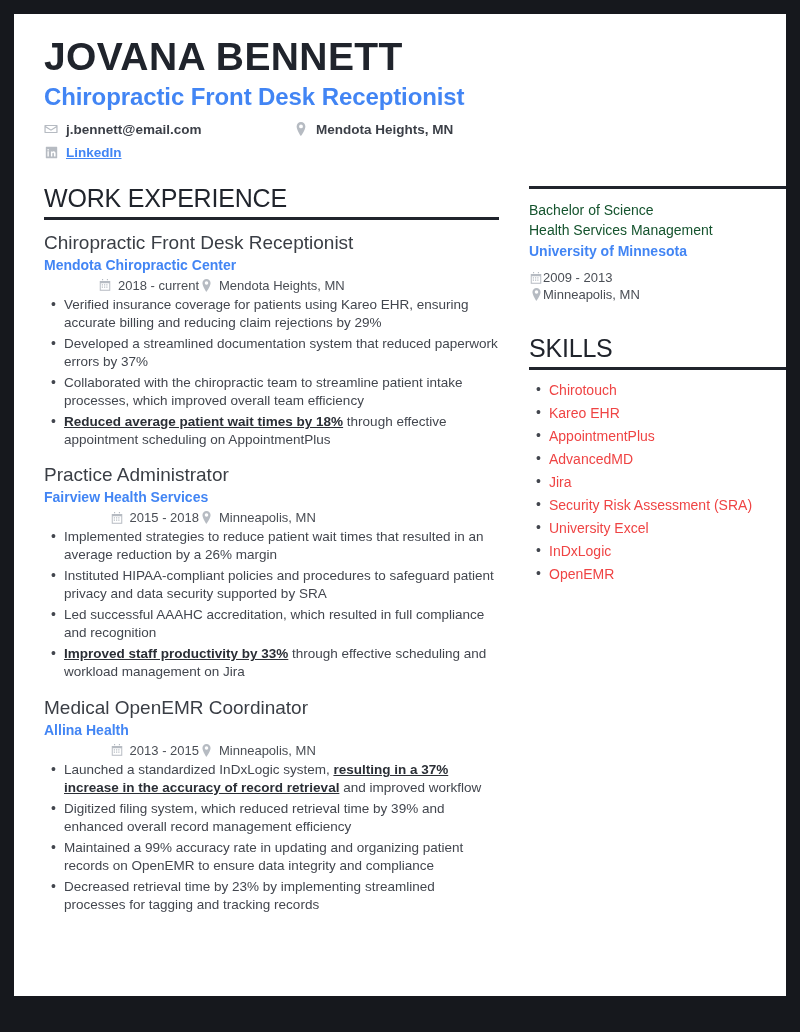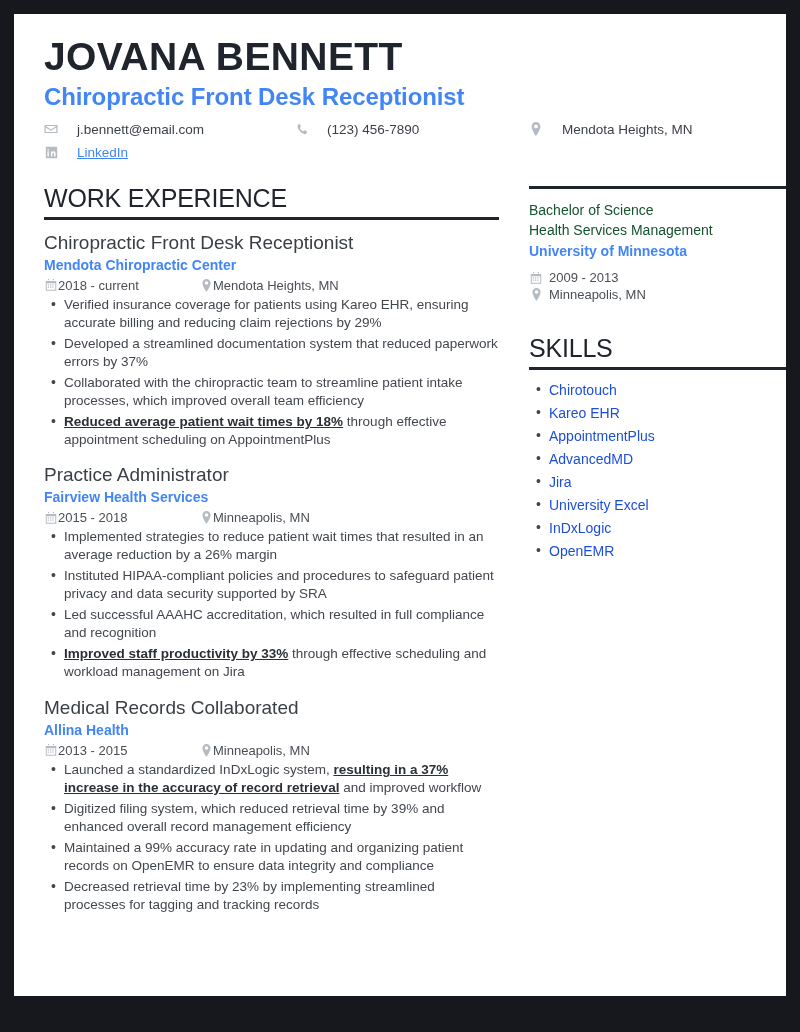--- a/index.html
+++ b/index.html
@@ -44,23 +44,24 @@
   }
 
   .contact-grid {
     display: flex;
     flex-wrap: wrap;
     row-gap: 8px;
   }
   .contact-item {
     display: flex;
     align-items: center;
-    gap: 19px;
+    gap: 8px;
     font-size: 13.5px;
     color: #3b3f47;
+    font-weight: bold;
   }
   .c-w1 { width: 250px; }
   .c-w2 { width: 235px; }
   .c-w3 { width: 220px; }
   .contact-item a {
     color: #4285f4;
     text-decoration: underline;
   }
   .ico {
     display: inline-flex;
@@ -112,20 +113,22 @@
   .meta-row {
     display: flex;
     align-items: center;
     font-size: 13px;
     color: #4a4e55;
     margin-bottom: 3px;
   }
   .meta-item {
     display: flex;
     align-items: center;
+    gap: 6px;
+    justify-content: flex-end;
   }
   .meta-date { width: 155px; }
 
   ul.bullets {
     list-style: none;
     margin: 2px 0 0 0;
     padding: 0;
   }
   ul.bullets > li {
     position: relative;
@@ -159,38 +162,37 @@
     font-size: 14px;
     font-weight: bold;
     color: #4285f4;
     line-height: 1.4;
     margin-top: 1px;
     margin-bottom: 9px;
   }
   .edu-meta {
     display: flex;
     align-items: center;
-    gap: 6px;
     font-size: 13px;
     color: #4a4e55;
     margin-bottom: 2px;
   }
 
   .skills-block { margin-top: 34px; }
   ul.skills {
     list-style: none;
     margin: 0;
     padding: 0;
   }
   ul.skills > li {
     position: relative;
     padding-left: 20px;
     font-size: 14px;
     line-height: 1.35;
-    color: #1d4ed8;
+    color: #ef4444;
     margin-bottom: 4px;
   }
   ul.skills > li::before {
     content: "•";
     position: absolute;
     left: 7px;
     top: -1px;
     font-size: 14px;
     color: #42464e;
   }
@@ -209,28 +211,20 @@
 
         <div class="contact-item c-w1">
           <span class="ico">
             <svg width="14" height="14" viewBox="0 0 16 16" fill="currentColor">
                 <path d="M1 3.5h14a.5.5 0 0 1 .5.5v8a.5.5 0 0 1-.5.5H1a.5.5 0 0 1-.5-.5V4a.5.5 0 0 1 .5-.5zm.9 1.2L8 8.6l6.1-3.9v-.2H1.9v.2zm12.2 1.5L8 10.1 1.9 6.2v5.1h12.2V6.2z"></path>
               </svg>
           </span>
           <span>j.bennett@email.com</span>
         </div>
 
-        <div class="contact-item c-w2">
-          <span class="ico">
-            <svg width="13" height="13" viewBox="0 0 16 16" fill="currentColor">
-                <path d="M4.3 1.3c.5-.3 1.1-.2 1.4.3l1.4 2.1c.3.4.2 1-.2 1.3l-.9.7c-.1.1-.2.3-.1.5.3.8.9 1.7 1.6 2.4.7.7 1.6 1.3 2.4 1.6.2.1.4 0 .5-.1l.7-.9c.3-.4.9-.5 1.3-.2l2.1 1.4c.5.3.6.9.3 1.4l-.8 1.1c-.4.6-1.1.9-1.8.8-2-.3-4.1-1.6-5.8-3.3C4.7 8.7 3.4 6.6 3.1 4.6c-.1-.7.2-1.4.8-1.8l.4-1.5z"></path>
-              </svg>
-          </span>
-          <span>(123) 456-7890</span>
-        </div>
 
         <div class="contact-item c-w3">
           <span class="ico">
             <svg width="12" height="14" viewBox="0 0 12 16" fill="currentColor">
                 <path d="M6 0C3.2 0 1 2.2 1 5c0 3.6 4.3 10.3 4.5 10.6.1.2.4.2.5 0C6.7 15.3 11 8.6 11 5c0-2.8-2.2-5-5-5zm0 7.2A2.2 2.2 0 1 1 6 2.8a2.2 2.2 0 0 1 0 4.4z"></path>
               </svg>
           </span>
           <span>Mendota Heights, MN</span>
         </div>
 
@@ -304,21 +298,21 @@
           </div>
           <ul class="bullets">
             <li><span>Implemented strategies to reduce patient wait times that resulted in an average reduction by a 26% margin</span></li>
             <li><span>Instituted HIPAA-compliant policies and procedures to safeguard patient privacy and data security supported by SRA</span></li>
             <li><span>Led successful AAAHC accreditation, which resulted in full compliance and recognition</span></li>
             <li><span class="hl">Improved staff productivity by 33%</span><span> through effective scheduling and workload management on Jira</span></li>
           </ul>
         </div>
 
         <div class="job">
-          <div class="job-title">Medical Records Collaborated</div>
+          <div class="job-title">Medical OpenEMR Coordinator</div>
           <div class="job-company">Allina Health</div>
           <div class="meta-row">
             <span class="meta-item meta-date">
               <span class="ico">
                 <svg width="12" height="12" viewBox="0 0 16 16" fill="currentColor">
                     <path d="M4 0h1.5v1.5H4zm6.5 0H12v1.5h-1.5zM1 2.5h14v13H1zm1.3 3.2v8.5h11.4V5.7zm1.4 1.4h1.6v1.5H3.7zm3 0h1.6v1.5H6.7zm3 0h1.6v1.5H9.7zm-6 3h1.6v1.5H3.7zm3 0h1.6v1.5H6.7zm3 0h1.6v1.5H9.7z"></path>
                   </svg>
               </span>
               <span>2013 - 2015</span>
             </span>
@@ -368,20 +362,21 @@
 
         <div class="skills-block">
           <div class="section-title">SKILLS</div>
           <div class="rule"></div>
           <ul class="skills">
             <li>Chirotouch</li>
             <li>Kareo EHR</li>
             <li>AppointmentPlus</li>
             <li>AdvancedMD</li>
             <li>Jira</li>
+            <li>Security Risk Assessment (SRA)</li>
             <li>University Excel</li>
             <li>InDxLogic</li>
             <li>OpenEMR</li>
           </ul>
         </div>
 
       </div>
 
     </div>
   </div>

